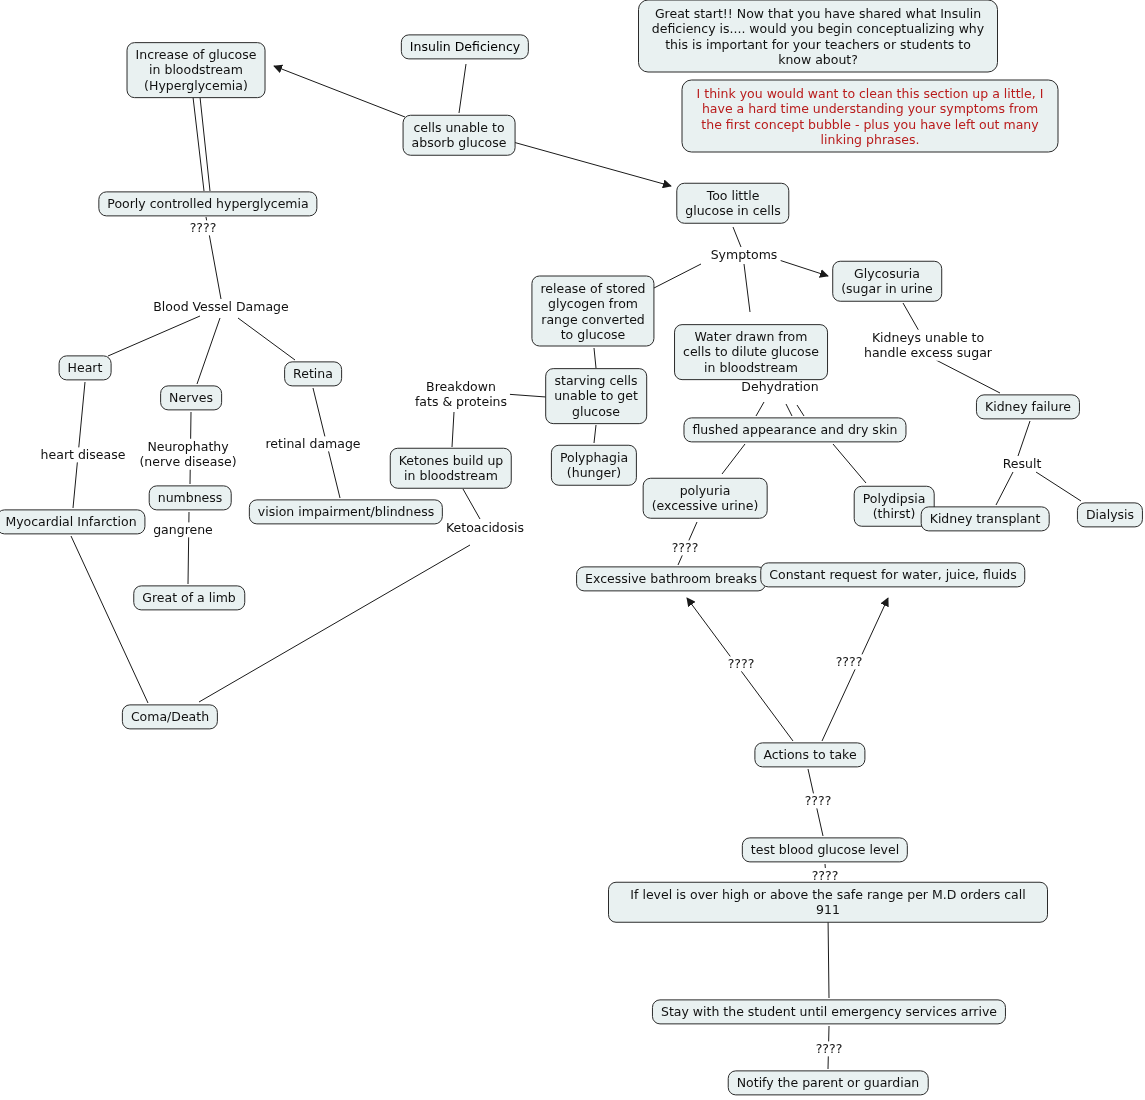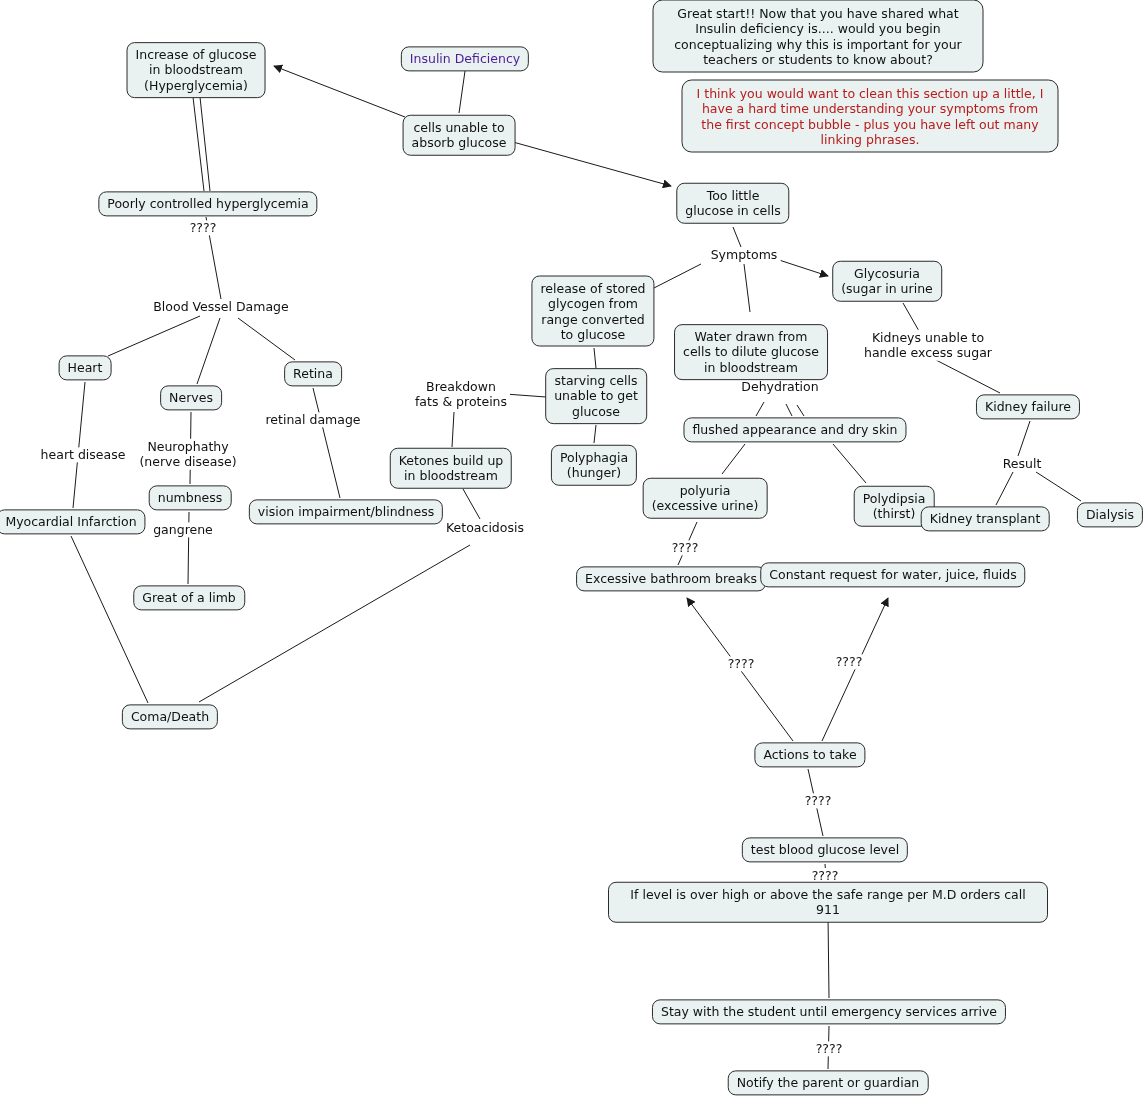--- a/index.html
+++ b/index.html
@@ -10,21 +10,21 @@
   }
   #edges{position:absolute;left:0;top:0;z-index:1;}
   #edges line{stroke:#1a1a1a;stroke-width:1;}
   #edges line.dash{stroke-dasharray:4 3;}
   .node{
     position:absolute;z-index:3;transform:translate(-50%,-50%);
     background:#e9f1f1;border:1px solid #2b2b2b;border-radius:8px;
     padding:4px 8px;font-size:12.5px;line-height:1.22;text-align:center;
     white-space:pre-line;width:max-content;max-width:440px;box-sizing:border-box;
   }
-  .node.green{color:#4c1d95;margin-top:12px;}
+  .node.green{color:#000000;}
   .node.comment{border-radius:10px;padding:5px 8px;z-index:2;}
   .node.magenta{color:#b91c1c;}
   .node.top{z-index:4;}
   .lbl{
     position:absolute;z-index:2;transform:translate(-50%,-50%);
     background:#ffffff;padding:0 3px;font-size:12.5px;line-height:1.22;
     text-align:center;white-space:pre-line;width:max-content;
   }
 </style>
 </head>
@@ -79,21 +79,21 @@
   <line x1="828" y1="916" x2="829" y2="998"></line>
   <line x1="829" y1="1026" x2="828" y2="1069"></line>
 </svg>
 
 <div class="node" style="left:196px;top:70px">Increase of glucose
 in bloodstream
 (Hyperglycemia)</div>
 <div class="node green" style="left:465px;top:47px">Insulin Deficiency</div>
 <div class="node" style="left:459px;top:135px">cells unable to
 absorb glucose</div>
-<div class="node comment" style="left:818px;top:36px;width:331px">Great start!! Now that you have shared what Insulin deficiency is....  would you begin conceptualizing why this is important for your teachers or students to know about?</div>
+<div class="node comment" style="left:818px;top:36px;width:360px">Great start!! Now that you have shared what Insulin deficiency is....  would you begin conceptualizing why this is important for your teachers or students to know about?</div>
 <div class="node comment magenta" style="left:870px;top:116px;width:377px">I think you would want to clean this section up a little, I have a hard time understanding your symptoms from the first concept bubble - plus  you have left out many linking phrases.</div>
 <div class="node" style="left:208px;top:204px">Poorly controlled hyperglycemia</div>
 <div class="node" style="left:85px;top:368px">Heart</div>
 <div class="node" style="left:191px;top:398px">Nerves</div>
 <div class="node" style="left:313px;top:374px">Retina</div>
 <div class="node" style="left:190px;top:498px">numbness</div>
 <div class="node" style="left:71px;top:522px">Myocardial Infarction</div>
 <div class="node" style="left:346px;top:512px">vision impairment/blindness</div>
 <div class="node" style="left:189px;top:598px">Great of a limb</div>
 <div class="node" style="left:170px;top:717px">Coma/Death</div>
@@ -129,21 +129,21 @@
 <div class="node" style="left:825px;top:850px">test blood glucose level</div>
 <div class="node" style="left:828px;top:902px">If level is over high or above the safe range per M.D orders call 911</div>
 <div class="node" style="left:829px;top:1012px">Stay with the student until emergency services arrive</div>
 <div class="node" style="left:828px;top:1083px">Notify the parent or guardian</div>
 
 <div class="lbl" style="left:203px;top:228px">????</div>
 <div class="lbl" style="left:221px;top:307px">Blood Vessel Damage</div>
 <div class="lbl" style="left:83px;top:455px">heart disease</div>
 <div class="lbl" style="left:188px;top:454px">Neurophathy
 (nerve disease)</div>
-<div class="lbl" style="left:313px;top:420px">retinal damage</div>
+<div class="lbl" style="left:313px;top:444px">retinal damage</div>
 <div class="lbl" style="left:183px;top:530px">gangrene</div>
 <div class="lbl" style="left:461px;top:394px">Breakdown
 fats &amp; proteins</div>
 <div class="lbl" style="left:485px;top:528px">Ketoacidosis</div>
 <div class="lbl" style="left:744px;top:255px">Symptoms</div>
 <div class="lbl" style="left:928px;top:345px">Kidneys unable to
 handle excess sugar</div>
 <div class="lbl" style="left:780px;top:387px">Dehydration</div>
 <div class="lbl" style="left:1022px;top:464px">Result</div>
 <div class="lbl" style="left:685px;top:548px">????</div>

